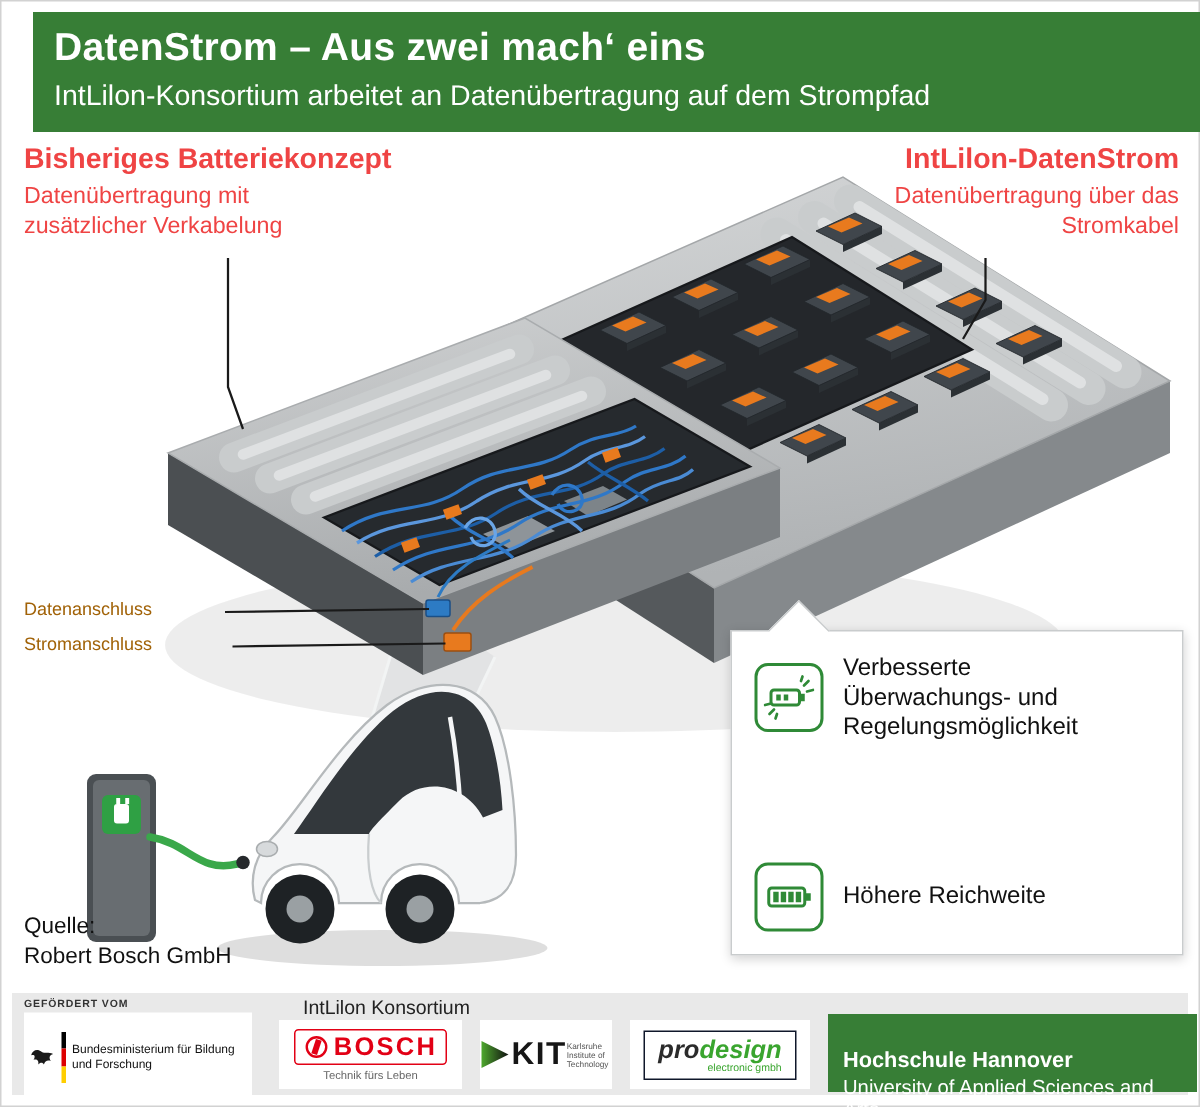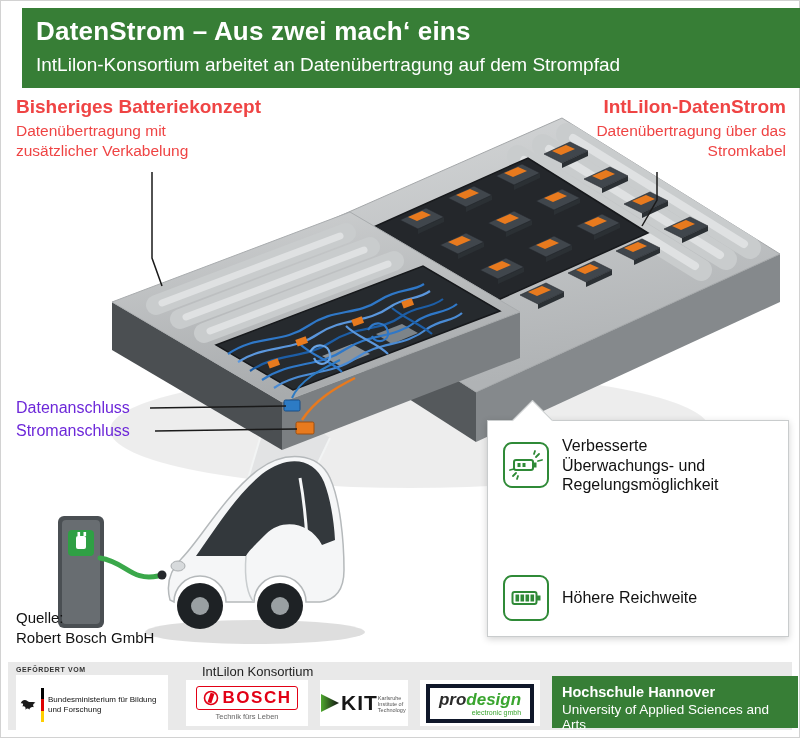--- a/index.html
+++ b/index.html
@@ -11,21 +11,21 @@
   .header .subtitle{position:absolute;left:14px;top:46px;font-size:19px;}
   
   .concept{position:absolute;top:96px;color:#ef4444;z-index:3;}
   .concept .c-title{font-size:19px;font-weight:bold;margin-bottom:3px;}
   .concept .c-desc{font-size:15.5px;line-height:1.28;}
   .concept.left{left:16px;}
   .concept.left .c-desc{width:185px;}
   .concept.right{right:14px;text-align:right;}
   .concept.right .c-desc{width:210px;margin-left:auto;}
   
-  .conn-label{position:absolute;left:16px;font-size:16px;color:#6d28d9;z-index:3;}
+  .conn-label{position:absolute;left:16px;font-size:12px;color:#a16207;z-index:3;}
   
   .benefits{position:absolute;left:487px;top:420px;width:302px;height:217px;background:#fff;
             border:1px solid #c9cccd;box-shadow:0 2px 7px rgba(0,0,0,.18);z-index:4;
             box-sizing:border-box;padding:15px 12px 15px 15px;display:flex;flex-direction:column;justify-content:space-between;}
   .benefits .tail{position:absolute;left:30px;top:-15px;width:28px;height:28px;background:#fff;
             transform:rotate(45deg);border-left:1px solid #c9cccd;border-top:1px solid #c9cccd;}
   .b-row{display:flex;align-items:center;gap:13px;}
   .b-icon{width:46px;height:46px;border:2.5px solid #2f8a37;border-radius:9px;flex:0 0 auto;
           display:flex;align-items:center;justify-content:center;background:#fff;box-sizing:border-box;}
   .b-text{font-size:16px;line-height:1.22;color:#111;width:200px;}
@@ -42,27 +42,27 @@
   .consortium-label{position:absolute;left:194px;top:2px;font-size:13px;color:#222;}
   .bosch{left:178px;top:18px;width:122px;height:46px;display:flex;flex-direction:column;align-items:center;justify-content:center;}
   .bosch .mark{display:flex;align-items:center;gap:4px;border:1.5px solid #e20015;border-radius:3px;padding:1px 6px;}
   .bosch .wordmark{color:#e20015;font-weight:bold;font-size:17px;letter-spacing:1.5px;}
   .bosch .tagline{font-size:7.5px;color:#666;margin-top:2px;}
   .kit{left:312px;top:18px;width:88px;height:46px;display:flex;flex-direction:row;align-items:center;justify-content:center;}
   .kit .mark{display:flex;align-items:center;gap:1px;}
   .kit .wordmark{font-size:21px;font-weight:bold;color:#161616;letter-spacing:1px;}
   .kit .sub{font-size:5.5px;color:#555;margin-top:1px;}
   .prodesign{left:412px;top:18px;width:120px;height:46px;display:flex;align-items:center;justify-content:center;}
-  .prodesign .inner{border:4px solid #0f172a;padding:2px 9px 3px;text-align:center;}
+  .prodesign .inner{border:1px solid #0f172a;padding:2px 9px 3px;text-align:center;}
   .prodesign .word{font-size:17px;font-weight:bold;font-style:italic;}
   .prodesign .word .pro{color:#2b2b2b;}
   .prodesign .word .design{color:#3aa52f;}
   .prodesign .sub{font-size:7px;color:#3aa52f;text-align:right;margin-top:-1px;}
   .hsh{position:absolute;left:544px;top:14px;width:246px;height:52px;background:#377e36;color:#fff;
-       box-sizing:border-box;padding:8px 10px;}
+       box-sizing:border-box;padding:23px 10px;}
   .hsh .l1{font-size:14.5px;font-weight:bold;}
   .hsh .l2{font-size:13.5px;margin-top:2px;}
   
   .illustration{position:absolute;left:0;top:0;width:800px;height:738px;z-index:1;pointer-events:none;}
 </style>
 </head>
 <body>
 
 <div class="page">
 

